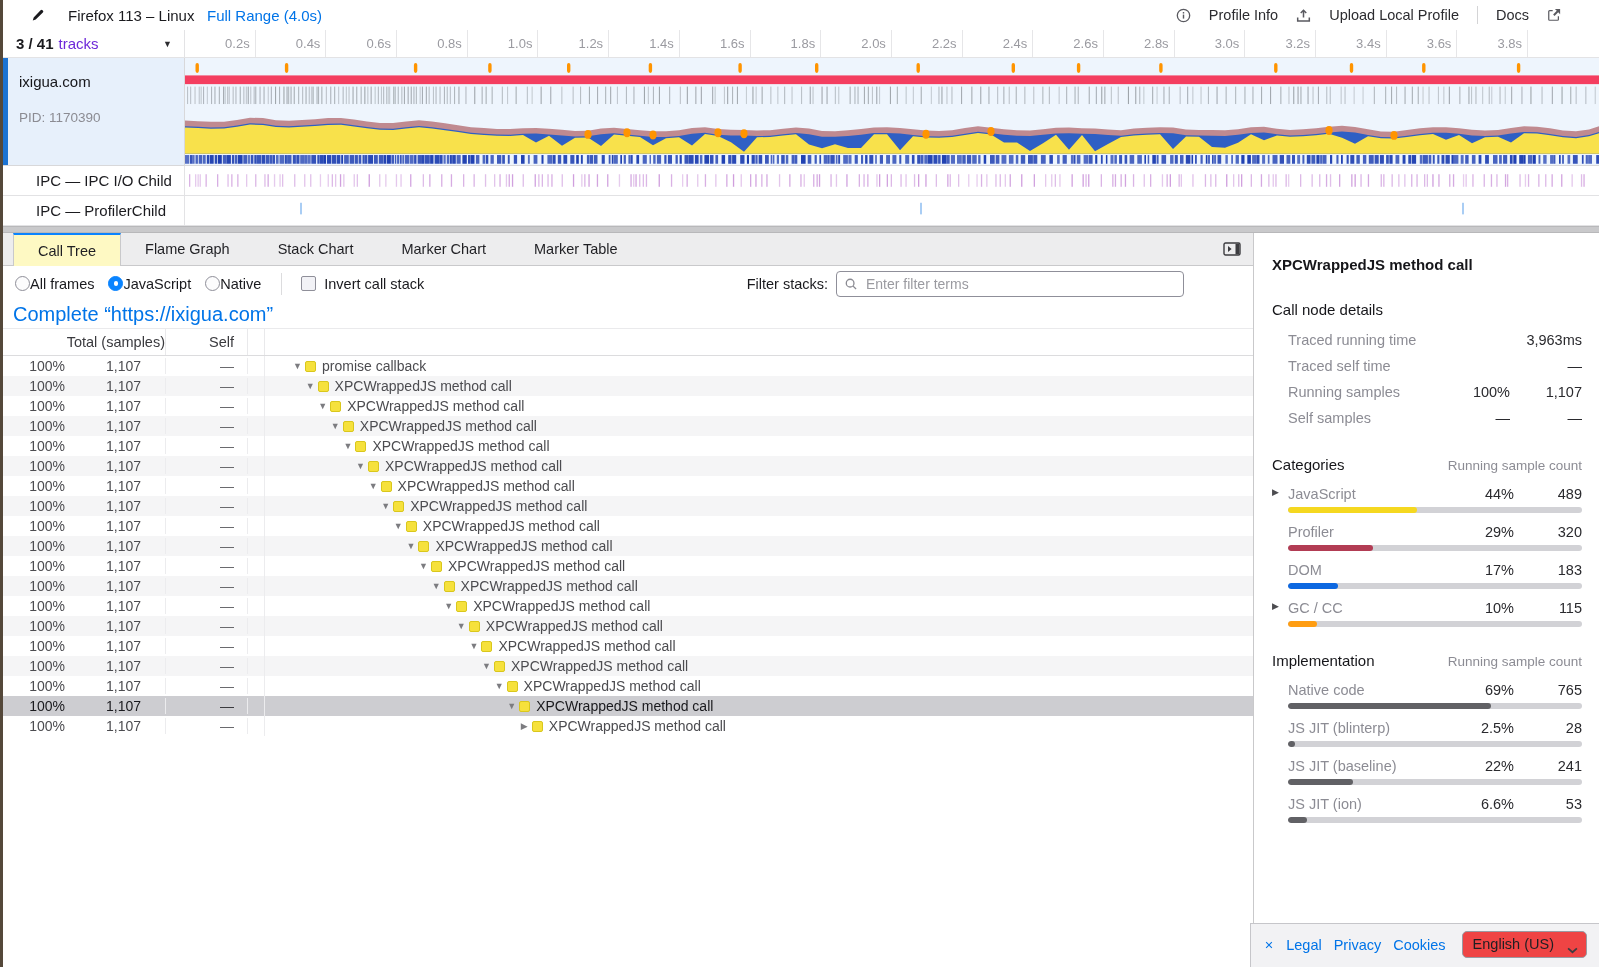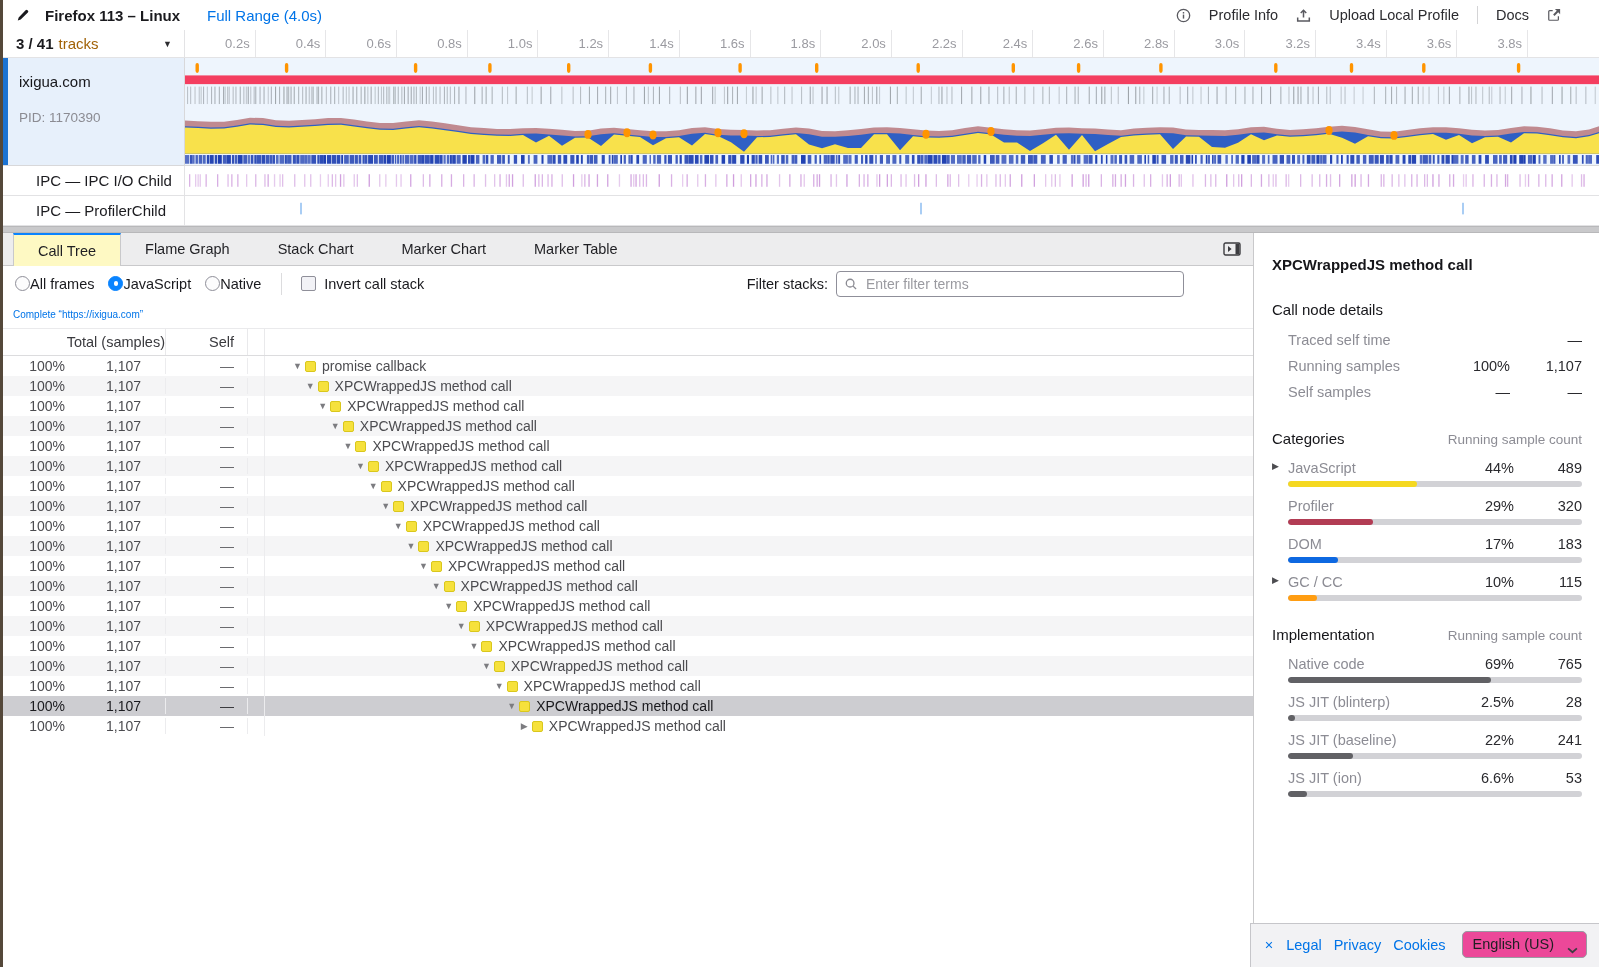--- a/index.html
+++ b/index.html
@@ -4,31 +4,31 @@
 <style>
   *{box-sizing:border-box;margin:0;padding:0}
   html,body{width:1599px;height:967px;overflow:hidden}
   body{font-family:"Liberation Sans",sans-serif;background:#fff;color:#1a1a1e;position:relative}
   .app{display:flex;height:100%;width:100%}
   .left-strip{width:3px;flex:none;background:#54483a}
   .main{flex:1;display:flex;flex-direction:column;min-width:0;position:relative}
 
   
   .topbar{height:30px;flex:none;display:flex;align-items:center;background:#fff;font-size:15px;position:relative}
-  .brand{display:flex;align-items:center;gap:16px;font-weight:bold;padding-left:13px;white-space:nowrap}
+  .brand{display:flex;align-items:center;gap:24px;font-weight:normal;padding-left:28px;white-space:nowrap}
   .range-link{position:absolute;left:204px;color:#0074e8;white-space:nowrap;cursor:pointer}
   .topbar-actions{margin-left:auto;display:flex;align-items:center;gap:18px;padding-right:38px;font-size:14.5px;color:#2c2c30}
   .action{display:flex;align-items:center;gap:18px;cursor:pointer;white-space:nowrap}
   .vdiv{width:1px;height:18px;background:#d4d4d6}
 
   
   .ruler-row{display:flex;height:28px;flex:none;border-bottom:1px solid #e3e3e5}
   .tracks-summary{width:182px;flex:none;display:flex;align-items:center;padding:0 12px 0 13px;font-size:15px;border-right:1px solid #e3e3e5;cursor:pointer}
   .ts-bold{font-weight:bold}
-  .ts-rest{margin-left:5px;color:#a16207}
+  .ts-rest{margin-left:5px;color:#6d28d9}
   .ts-caret{margin-left:auto;font-size:9px;color:#2c2c30}
   .ruler{flex:1;display:flex;overflow:hidden}
   .ruler-seg{width:70.7px;flex:none;border-right:1px solid #e6e6e8;display:flex;align-items:center;justify-content:flex-end;padding-right:5px}
   .ruler-seg.trailing{flex:1;border-right:none}
   .ruler-label{font-size:13px;color:#9a9aa0}
 
   .track{display:flex;flex:none}
   .main-track{height:108px;border-bottom:1px solid #d8d8da}
   .main-track .track-label{width:182px;flex:none;background:#e7f0fb;border-right:1px solid #d8d8da;position:relative;padding:15px 8px 0 16px}
   .sel-bar{position:absolute;left:0;top:0;bottom:0;width:5px;background:#1b73d3}
@@ -60,21 +60,21 @@
   .checkbox-wrap{display:flex;align-items:center;font-size:14.5px;cursor:pointer}
   .checkbox{width:15px;height:15px;border:1px solid #8f8f99;background:#f2f2f6;border-radius:2px;margin-right:8px;flex:none}
   .filter-right{margin-left:auto;display:flex;align-items:center;margin-right:69px}
   .filter-label{font-size:14.5px;margin-right:8px}
   .search-wrap{position:relative}
   .search-input{width:348px;height:26px;border:1px solid #8f8f99;border-radius:4px;padding:0 8px 0 29px;font-size:14px;color:#1f1f23;background:#fff;font-family:"Liberation Sans",sans-serif}
   .search-input::placeholder{color:#9a9aa0}
   .search-icon{position:absolute;left:8px;top:6px}
 
   .breadcrumb-row{height:28px;flex:none;display:flex;align-items:center;padding-left:10px;border-bottom:1px solid #eaeaec}
-  .breadcrumb{font-size:10px;color:#0074e8;cursor:pointer}
+  .breadcrumb{font-size:20px;color:#0074e8;cursor:pointer}
 
   .tree-header{height:27px;flex:none;display:flex;align-items:center;border-bottom:1px solid #dcdcde;font-size:14.5px;color:#3a3a3e}
   .th-total{width:163px;text-align:right;border-right:1px solid #e9e9eb;height:100%;display:flex;align-items:center;justify-content:flex-end}
   .th-self{width:82px;text-align:right;padding-right:13px;border-right:1px solid #e9e9eb;height:100%;display:flex;align-items:center;justify-content:flex-end}
   .th-gut{width:17px;border-right:1px solid #e9e9eb;height:100%}
 
   .tree-rows{flex:1;overflow:hidden}
   .trow{height:20px;display:flex;align-items:center;font-size:14px;color:#4c4c50;cursor:default}
   .trow.odd{background:#f5f5f6}
   .trow.sel{background:#cdcdd1;color:#19191d}
@@ -107,21 +107,21 @@
   .stat-label{flex:1;color:#8c8c94;white-space:nowrap}
   .stat-pct{width:64px;text-align:right;color:#2a2a2e}
   .stat-count{width:68px;text-align:right;color:#2a2a2e}
   .stat-bar{height:6px;background:#d2d2d6;border-radius:3px;margin-top:3px;overflow:hidden}
   .stat-fill{height:100%;border-radius:3px}
 
   
   .footer{position:absolute;right:0;bottom:0;background:#f2f2f4;border:1px solid #c6c6ca;border-right:none;border-bottom:none;display:flex;align-items:center;padding:7px 12px 9px 14px;font-size:14.5px;z-index:5}
   .footer-close{color:#0074e8;margin-right:13px;cursor:pointer}
   .footer-link{color:#0074e8;margin-right:12px;cursor:pointer}
-  .lang-select{position:relative;border:1px solid #9a9aa2;border-radius:5px;background:#ec4899;padding:4px 32px 5px 10px;color:#1f1f23;cursor:pointer;margin-left:4px}
+  .lang-select{position:relative;border:1px solid #9a9aa2;border-radius:5px;background:#ef4444;padding:4px 32px 5px 10px;color:#1f1f23;cursor:pointer;margin-left:4px}
   .lang-caret{position:absolute;right:8px;top:9px}
 </style>
 </head>
 <body>
 
 <div class="app">
   <div class="left-strip"></div>
   <div class="main">
 
     <div class="topbar">
@@ -1287,20 +1287,25 @@
               </span>
             </div>
           </div>
       </div>
 
       <div class="sidebar">
         <div class="sb-title">XPCWrappedJS method call</div>
         <div class="sb-section-h">Call node details</div>
         <div class="sb-details" id="sb-details">
             <div class="d-row">
+              <span class="d-label">Traced running time</span>
+              <span class="d-pct"></span>
+              <span class="d-val">3,963ms</span>
+            </div>
+            <div class="d-row">
               <span class="d-label">Traced self time</span>
               <span class="d-pct"></span>
               <span class="d-val">—</span>
             </div>
             <div class="d-row">
               <span class="d-label">Running samples</span>
               <span class="d-pct">100%</span>
               <span class="d-val">1,107</span>
             </div>
             <div class="d-row">

